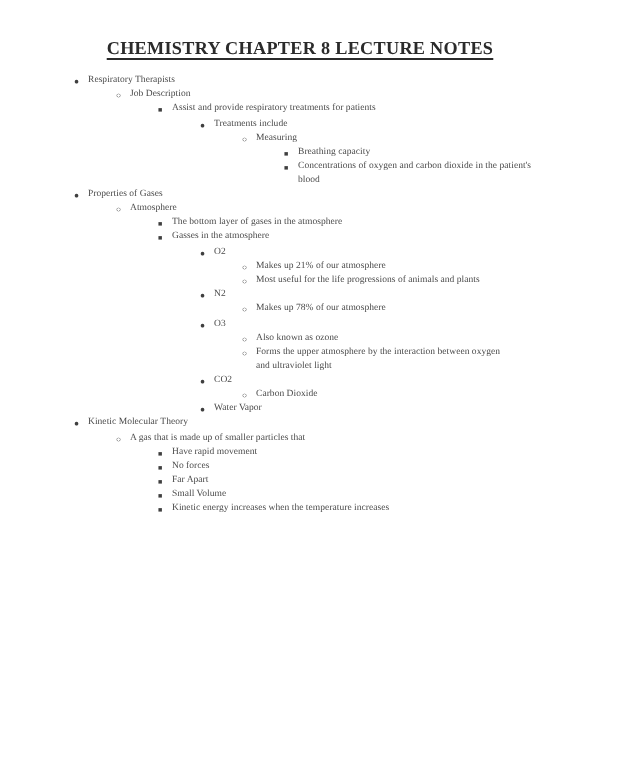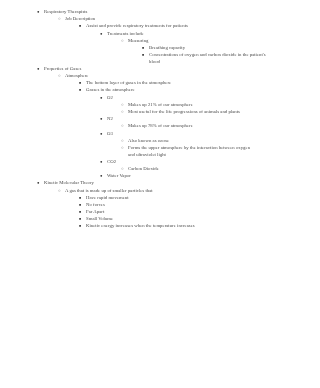--- a/index.html
+++ b/index.html
@@ -95,20 +95,21 @@
 
   
   .wrap-narrow .label { display: inline-block; max-width: 118px; }
   .wrap-mid .label    { display: inline-block; max-width: 128px; }
 </style>
 </head>
 <body>
 
 <div class="page">
 
+  <h1 class="doc-title">CHEMISTRY CHAPTER 8 LECTURE NOTES</h1>
 
   <div class="outline outline-root">
 
     <div class="node lvl1">
       <div class="row">
         <span class="bullet disc">●</span>
         <span class="label">Respiratory Therapists</span>
       </div>
 
       <div class="node lvl2">

